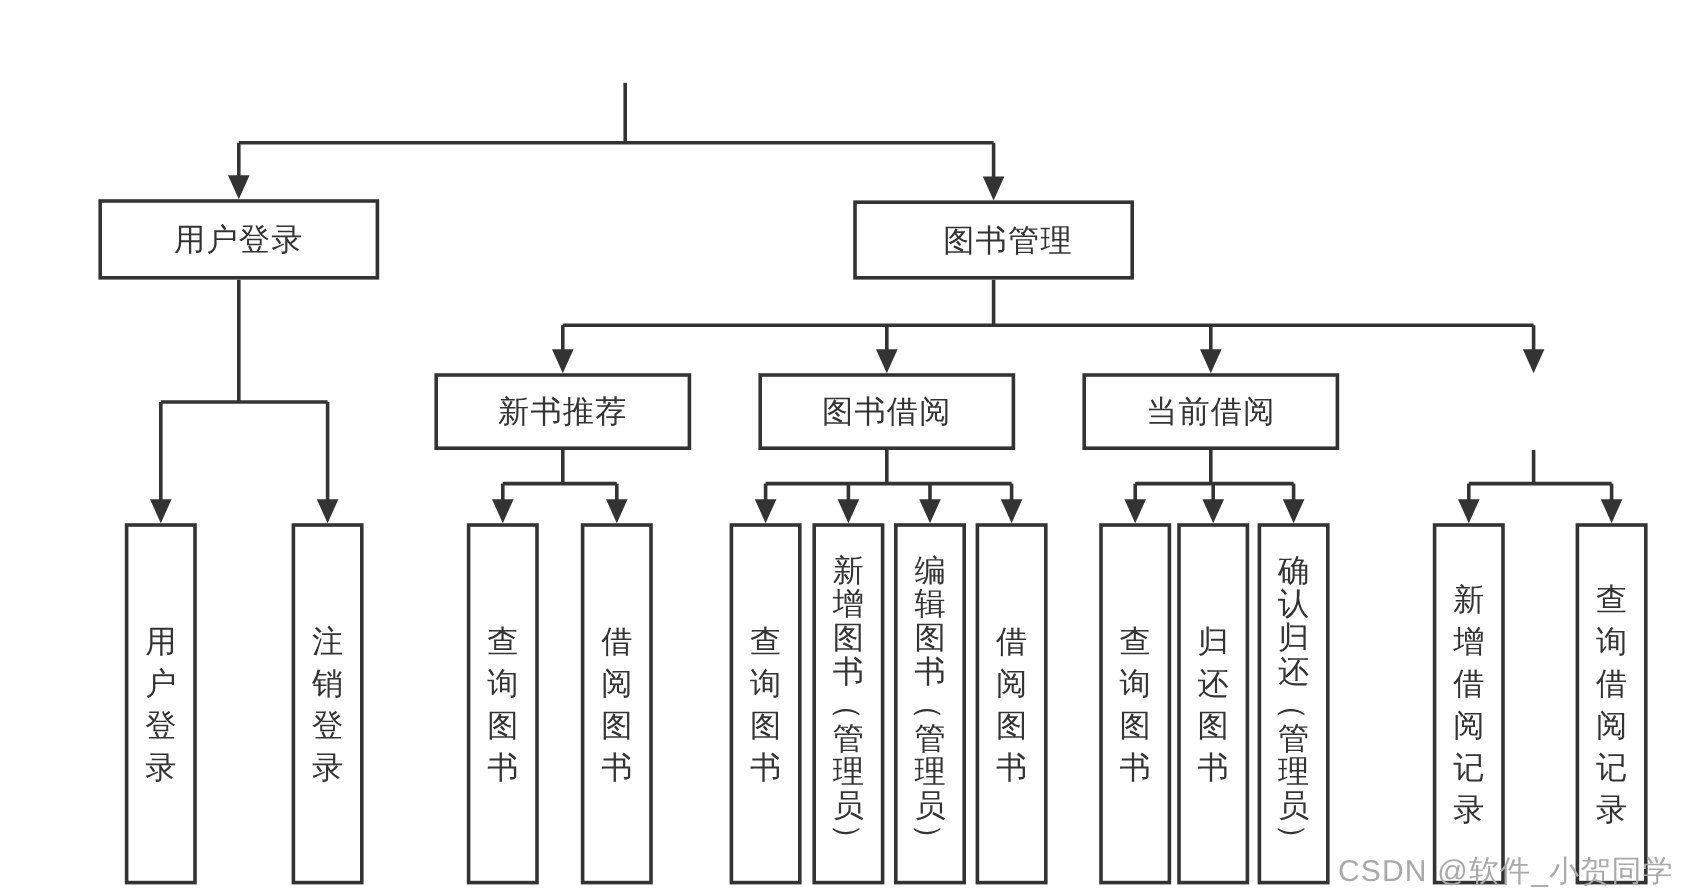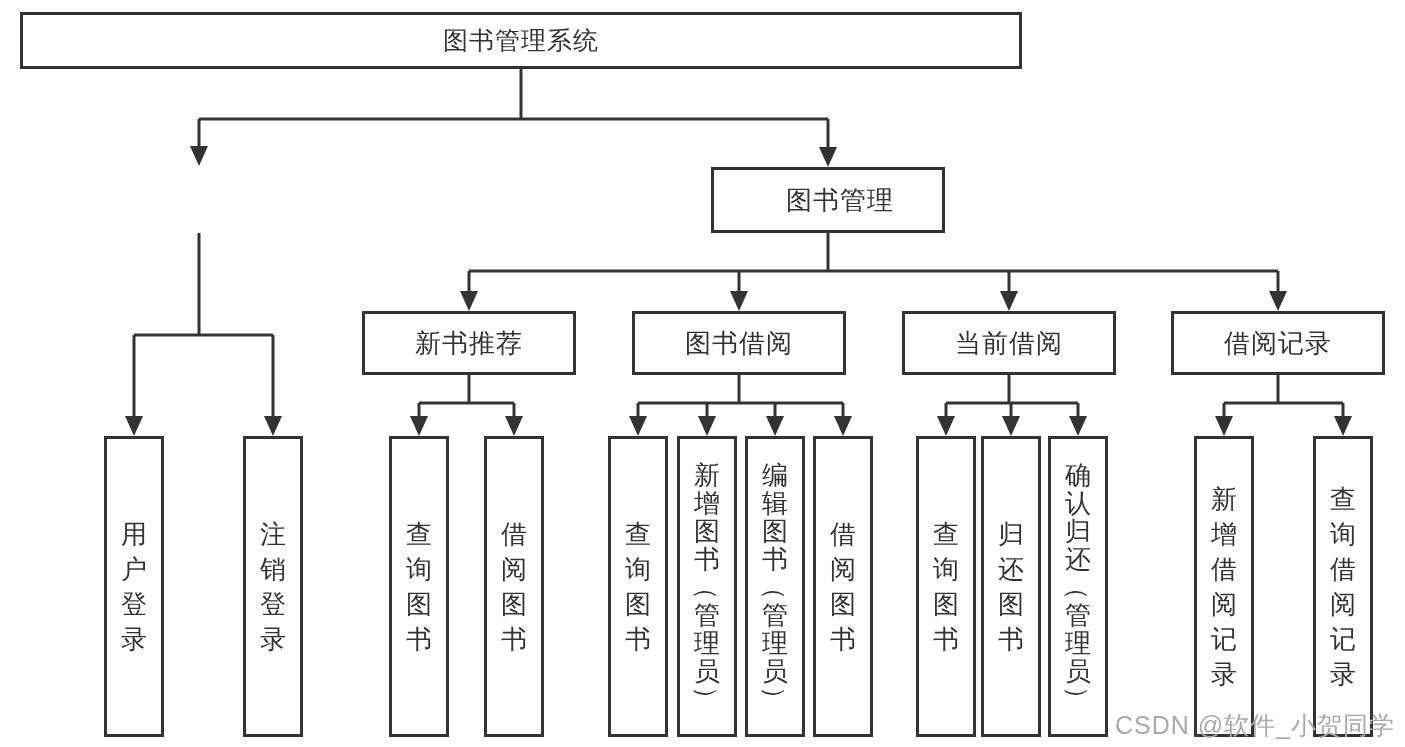--- a/index.html
+++ b/index.html
@@ -133,39 +133,36 @@
       <polygon points="766,416 784,416 775,436"></polygon>
       <polygon points="834,416 852,416 843,436"></polygon>
       <polygon points="937,416 955,416 946,436"></polygon>
       <polygon points="1002,416 1020,416 1011,436"></polygon>
       <polygon points="1069,416 1087,416 1078,436"></polygon>
       <polygon points="1215,416 1233,416 1224,436"></polygon>
       <polygon points="1334,416 1352,416 1343,436"></polygon>
     </g>
   </svg>
 
-  <div class="hbox" style="left:20px; top:12px; width:1002px; height:57px; font-size:25px;">
-    <span>图书管理系统</span>
-  </div>
-
+
+  <div class="hbox" style="left:82px; top:166px; width:234px; height:67px;">
+    <span>用户登录</span>
+  </div>
   <div class="hbox" style="left:711px; top:167px; width:234px; height:66px;padding-left:24px;">
     <span>图书管理</span>
   </div>
 
   <div class="hbox" style="left:362px; top:311px; width:214px; height:64px;align-items:center;">
     <span>新书推荐</span>
   </div>
   <div class="hbox" style="left:902px; top:311px; width:214px; height:64px;">
     <span>当前借阅</span>
   </div>
   <div class="hbox" style="left:632px; top:311px; width:214px; height:64px;">
     <span>图书借阅</span>
-  </div>
-  <div class="hbox" style="left:1171px; top:311px; width:214px; height:64px;">
-    <span>借阅记录</span>
   </div>
 
   <div class="vbox" style="left:104px;">
     <span class="vlabel">
         <span>用</span>
         <span>户</span>
         <span>登</span>
         <span>录</span>
       </span>
   </div>

